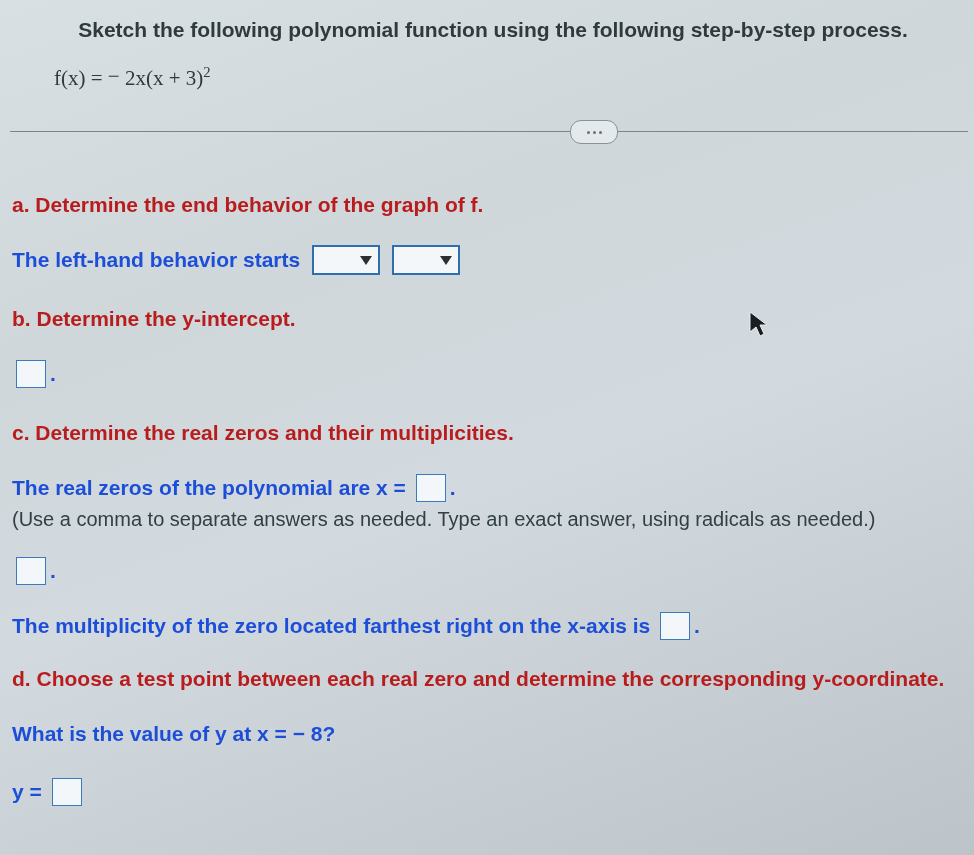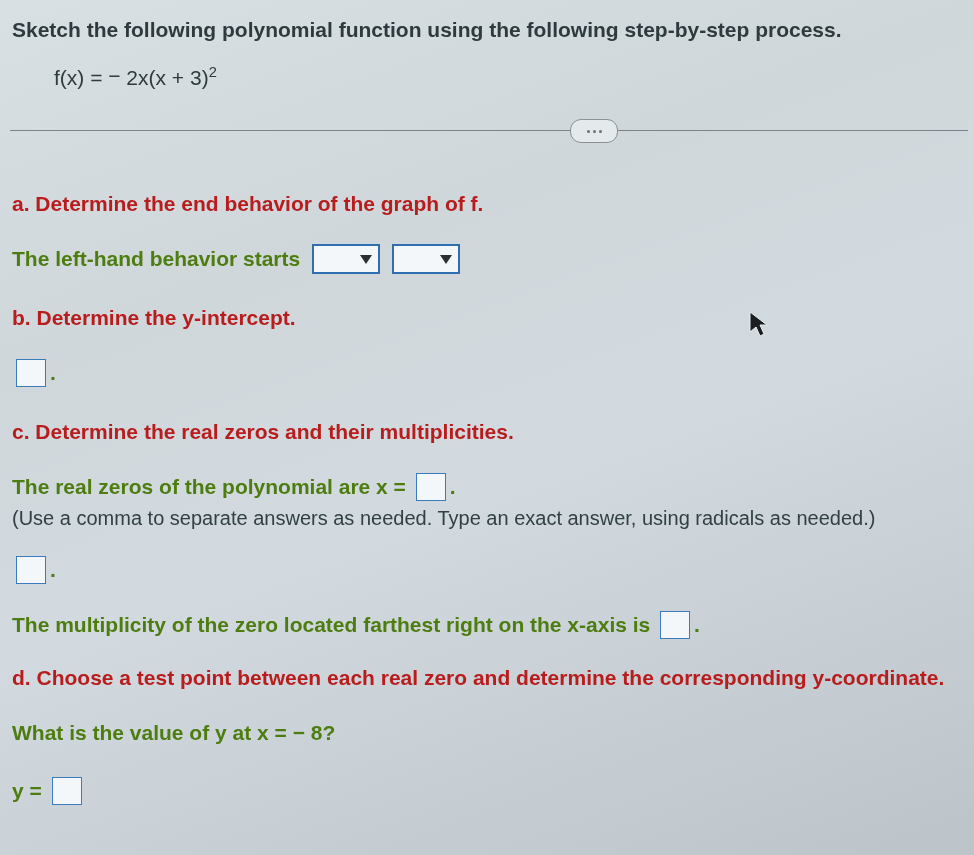--- a/index.html
+++ b/index.html
@@ -15,25 +15,26 @@
     color: #2f3a3e;
     position: relative;
     box-sizing: border-box;
     padding: 18px 0 0 10px;
   }
   .prompt {
     font-size: 21px;
     font-weight: bold;
     color: #2f3a3e;
     margin: 0 0 22px 2px;
+    text-align: center;
   }
   .formula {
     font-size: 21px;
     margin: 0 0 40px 44px;
-    font-family: Liberation Sans, sans-serif;
+    font-family: Liberation Serif, serif;
   }
   .formula sup { font-size: 0.7em; }
   .minus { display:inline-block; transform: translateY(-0.1em);}
   hr.divider {
     border: none;
     border-top: 1px solid #7b8488;
     margin: 0 2px 0 0;
     width: 958px;
   }
   .pill {
@@ -56,21 +57,21 @@
   .section {
     font-size: 21px;
     font-weight: bold;
     color: #b91c1c;
     margin: 28px 2px 0 2px;
     line-height: 1.45;
   }
   .row {
     margin: 24px 2px 0 2px;
     font-size: 21px;
-    color: #4d7c0f;
+    color: #1d4ed8;
     line-height: 1.5;
     display: flex;
     align-items: center;
     flex-wrap: wrap;
     gap: 0;
   }
   .row.bold { font-weight: bold; }
   .row .txt { white-space: pre; }
   .dropdown {
     display: inline-flex;

